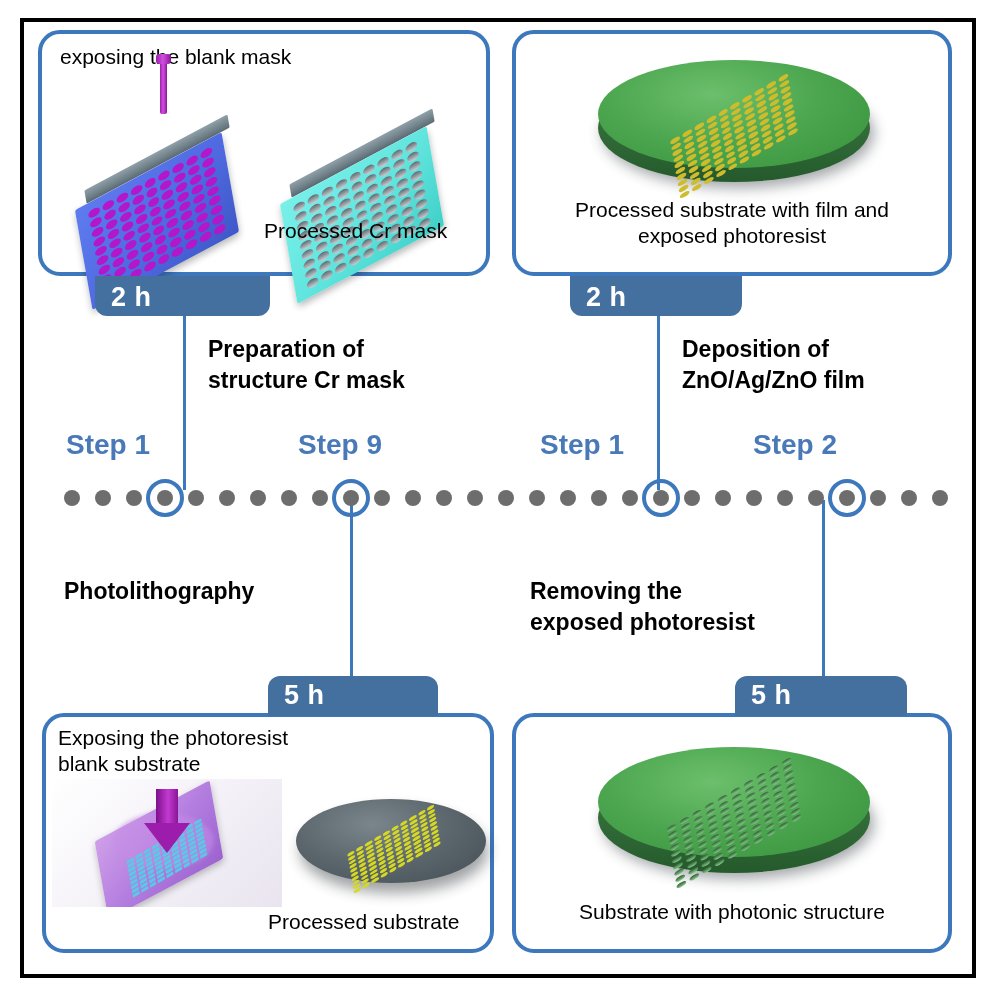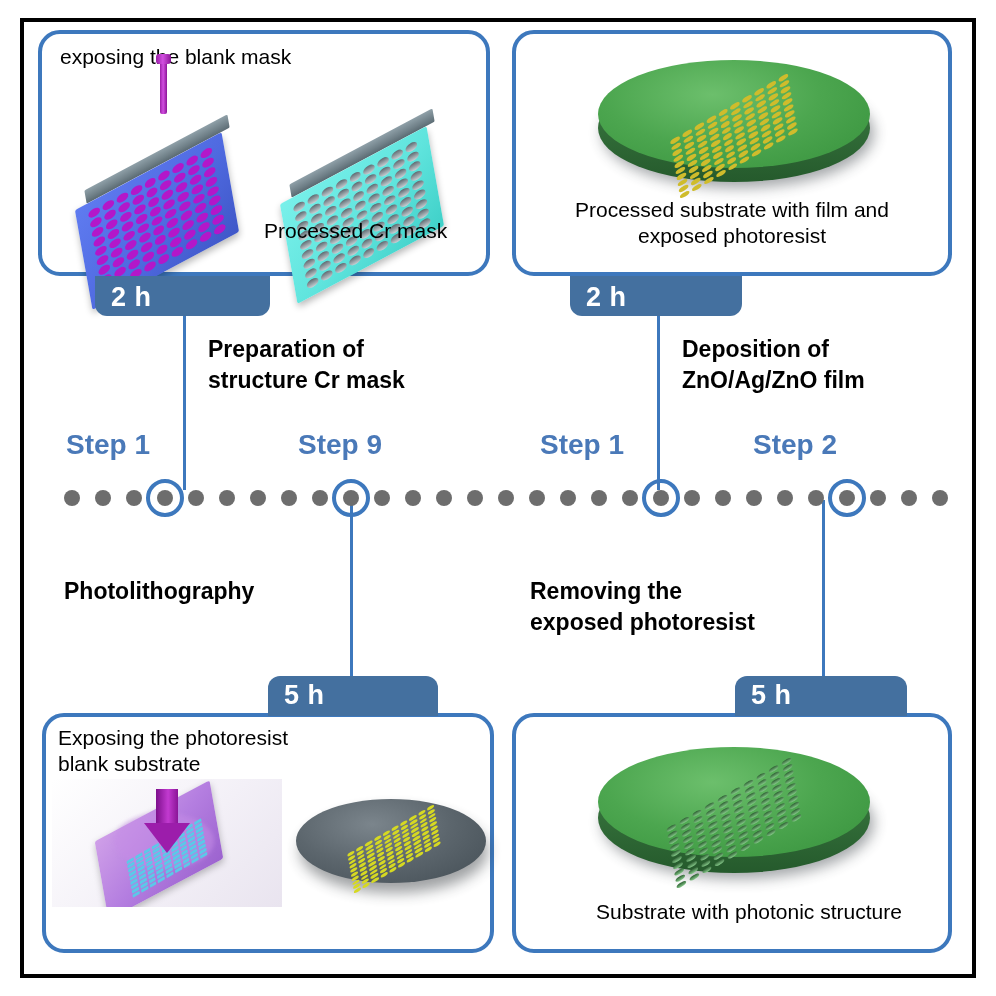--- a/index.html
+++ b/index.html
@@ -737,20 +737,21 @@
           <i style="background:#d6d922"></i>
           <i style="background:#d6d922"></i>
           <i style="background:#d6d922"></i>
           <i style="background:#d6d922"></i>
           <i style="background:#d6d922"></i>
           <i style="background:#d6d922"></i>
           <i style="background:#d6d922"></i>
       </div>
     </div>
 
+    <div class="cap" style="left:222px; top:192px;">Processed substrate</div>
   </div>
 
   <div class="panel panel-br">
     <div style="position:absolute; left:78px; top:20px; width:285px; height:150px;">
       <div class="wafer-shadow" style="left:8px; top:30px; width:272px; height:112px; background:#333a40;"></div>
       <div class="wafer-edge" style="left:4px; top:26px; width:272px; height:110px;
            background:linear-gradient(180deg,#3f7f45,#255a2c);"></div>
       <div class="wafer" style="left:4px; top:10px; width:272px; height:110px;
            background:radial-gradient(ellipse at 42% 32%, #6cbf6c 0%, #4ca64f 48%, #37913c 100%);"></div>
       <div class="iso-array" style="left:68px; top:28px; width:144px; height:116px;
@@ -850,21 +851,21 @@
           <i style="background:linear-gradient(180deg,#2d5e32,#86c98a)"></i>
           <i style="background:linear-gradient(180deg,#2d5e32,#86c98a)"></i>
           <i style="background:linear-gradient(180deg,#2d5e32,#86c98a)"></i>
           <i style="background:linear-gradient(180deg,#2d5e32,#86c98a)"></i>
           <i style="background:linear-gradient(180deg,#2d5e32,#86c98a)"></i>
           <i style="background:linear-gradient(180deg,#2d5e32,#86c98a)"></i>
           <i style="background:linear-gradient(180deg,#2d5e32,#86c98a)"></i>
           <i style="background:linear-gradient(180deg,#2d5e32,#86c98a)"></i>
       </div>
     </div>
-    <div class="cap" style="left:0; top:182px; width:100%; text-align:center;padding-left:17px;">Substrate with photonic structure</div>
+    <div class="cap" style="left:0; top:182px; width:100%; text-align:center;">Substrate with photonic structure</div>
   </div>
 
   <div class="hour-tab down tab-1">
     <span>2 h</span>
   </div>
   <div class="hour-tab down tab-3">
     <span>2 h</span>
   </div>
   <div class="hour-tab up tab-2">
     <span>5 h</span>

